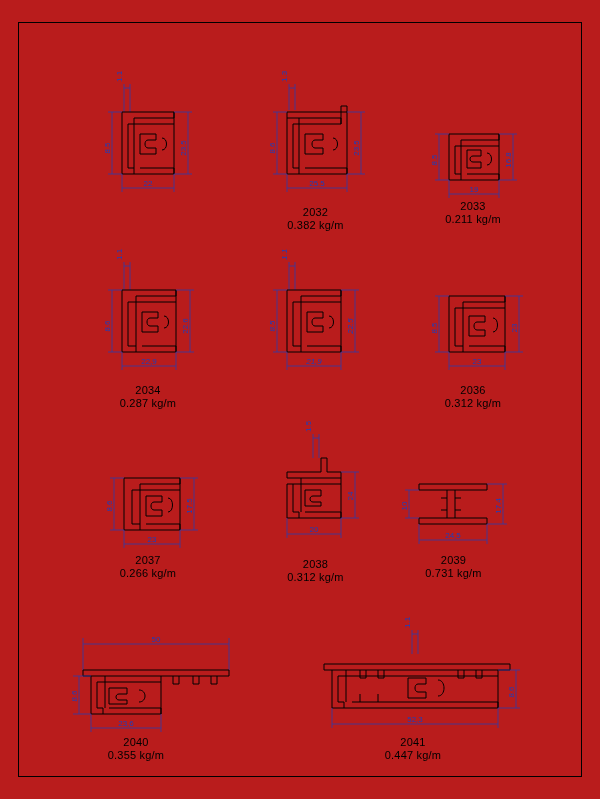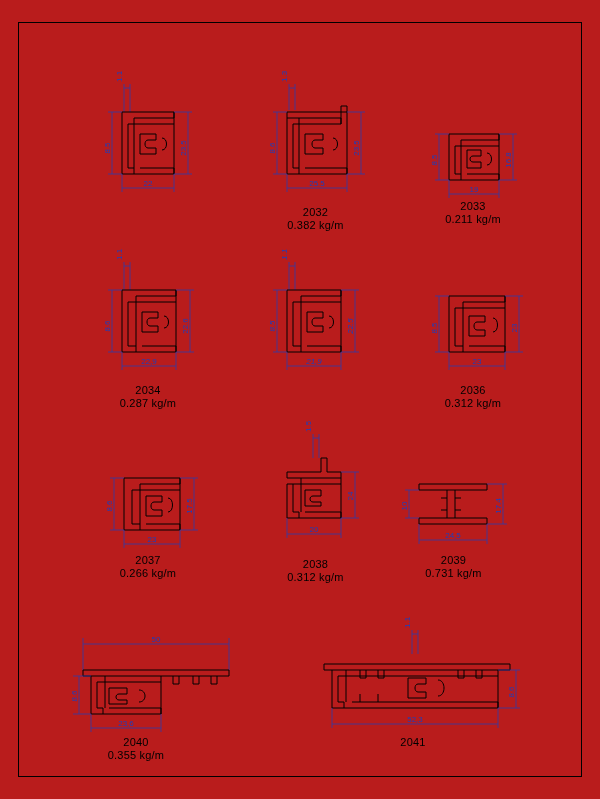--- a/index.html
+++ b/index.html
@@ -575,17 +575,18 @@
           <g class="dim">
             <line x1="34" y1="96" x2="34" y2="116"></line>
             <line x1="200" y1="96" x2="200" y2="116"></line>
             <line x1="34" y1="112" x2="200" y2="112"></line>
           </g>
           <text class="dimtxt" x="117" y="110" text-anchor="middle">52,3</text>
         </svg>
       </div>
       <div class="caption" style="margin-top:-6px; width:170px; margin-left:30px;">
         <div>2041</div>
+        <div>0.447 kg/m</div>
       </div>
     </div>
 
   </div>
 </div>
 
 </body></html>

